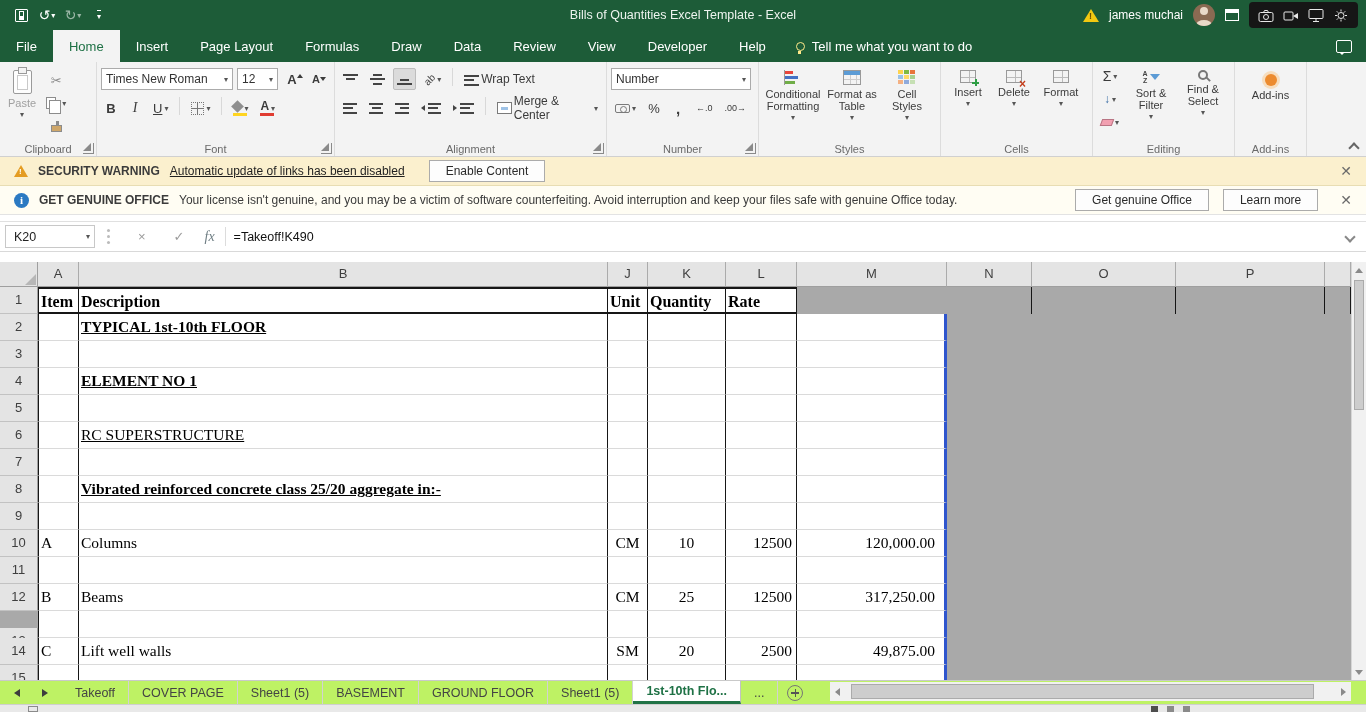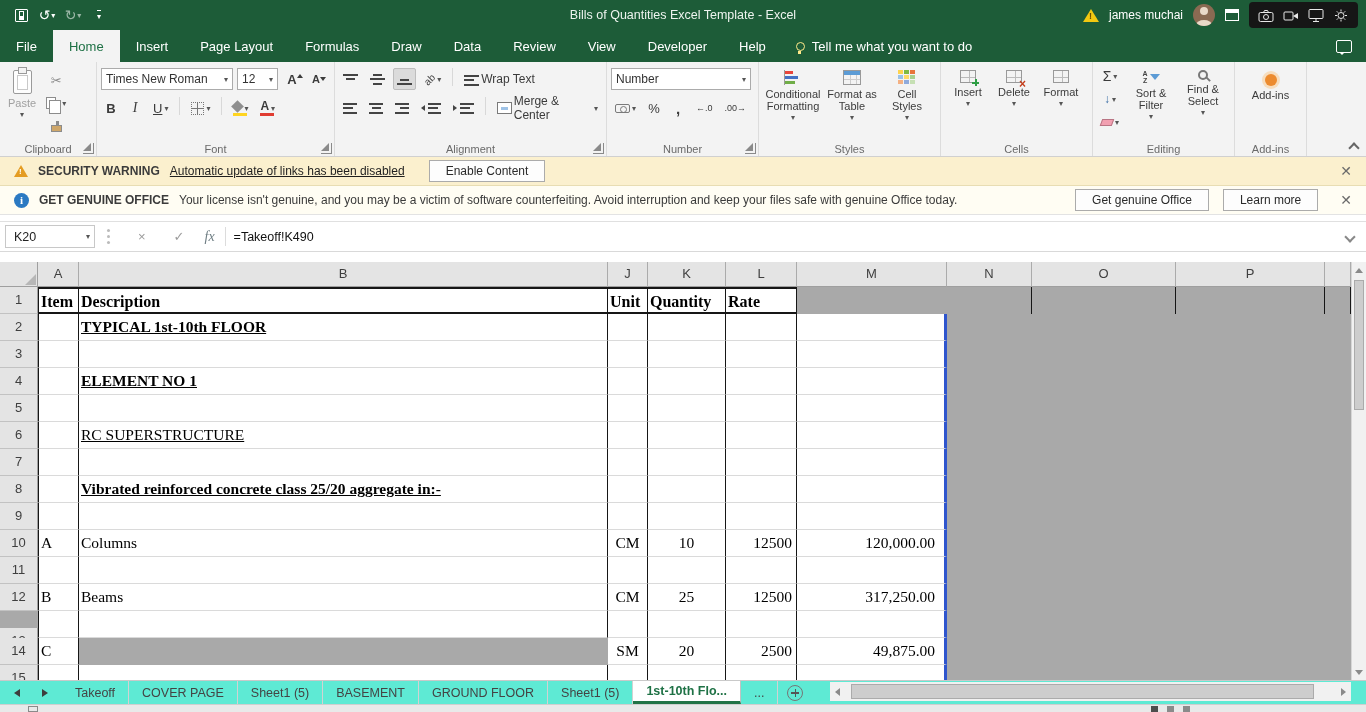--- a/index.html
+++ b/index.html
@@ -174,21 +174,21 @@
 .g-cell.col-M{padding-left:7px}.g-cell.col-M.r{padding-right:9px}
 
 .vscroll{position:absolute;right:0;top:262px;width:15px;height:418px;background:#f1f1f1;border-left:1px solid #d6d6d6}
 .vs-up,.vs-down{position:absolute;left:0;right:0;height:16px;display:flex;align-items:center;justify-content:center}
 .vs-up{top:0}.vs-down{bottom:0}
 .tri-up{width:0;height:0;border-left:4px solid transparent;border-right:4px solid transparent;border-bottom:5px solid #8a8a8a}
 .tri-dn{width:0;height:0;border-left:4px solid transparent;border-right:4px solid transparent;border-top:5px solid #8a8a8a}
 .vs-thumb{position:absolute;left:2px;right:2px;top:18px;height:130px;background:#cdcdcd;border:1px solid #ababab}
 
 
-.sheetbar{position:absolute;top:680px;left:0;right:0;height:24px;background:#5eead4;border-top:1px solid #c9c9c9;display:flex;align-items:stretch}
+.sheetbar{position:absolute;top:680px;left:0;right:0;height:24px;background:#bef264;border-top:1px solid #c9c9c9;display:flex;align-items:stretch}
 .snav{display:flex;align-items:center;gap:22px;padding:0 14px}
 .tri-sl{width:0;height:0;border-top:4px solid transparent;border-bottom:4px solid transparent;border-right:6px solid #3d3d3d}
 .tri-sr{width:0;height:0;border-top:4px solid transparent;border-bottom:4px solid transparent;border-left:6px solid #3d3d3d}
 #sheet-tab-list{display:flex;align-items:stretch}
 .stab{display:flex;align-items:center;padding:0 13px;font-size:12.5px;color:#444;border-right:1px solid #d2d2d2;white-space:nowrap}
 .stab.active{background:#fff;color:#1e7145;font-weight:bold;border-bottom:3px solid #217346;border-right:1px solid #c2c2c2}
 .newsheet{width:16px;height:16px;border:1px solid #767676;border-radius:50%;align-self:center;margin-left:9px;position:relative}
 .newsheet::before{content:"";position:absolute;left:3px;top:6.5px;width:8px;height:1.5px;background:#555}
 .newsheet::after{content:"";position:absolute;left:6.5px;top:3px;width:1.5px;height:8px;background:#555}
 .hscroll{position:absolute;left:830px;right:15px;top:682px;height:19px;background:#f1f1f1;display:flex;align-items:center}
@@ -681,20 +681,21 @@
       <div class="g-cell col-J inrange" style="left: 608px; top: 349px; width: 40px; height: 27px;"></div>
       <div class="g-cell col-K inrange" style="left: 648px; top: 349px; width: 78px; height: 27px;"></div>
       <div class="g-cell col-L inrange" style="left: 726px; top: 349px; width: 71px; height: 27px;"></div>
       <div class="g-cell col-M inrange lastin" style="left: 797px; top: 349px; width: 150px; height: 27px;"></div>
       <div class="g-cell col-N outside" style="left: 947px; top: 349px; width: 85px; height: 27px;"></div>
       <div class="g-cell col-O outside" style="left: 1032px; top: 349px; width: 144px; height: 27px;"></div>
       <div class="g-cell col-P outside" style="left: 1176px; top: 349px; width: 149px; height: 27px;"></div>
       <div class="g-cell col-X outside" style="left: 1325px; top: 349px; width: 26px; height: 27px;"></div>
       <div class="g-rowhdr" style="top: 376px;">14</div>
       <div class="g-cell col-A inrange firstcol" style="left: 38px; top: 376px; width: 41px; height: 27px;">C</div>
+      <div class="g-cell col-B inrange" style="left: 79px; top: 376px; width: 529px; height: 27px;">Lift well walls</div>
       <div class="g-cell col-J inrange c" style="left: 608px; top: 376px; width: 40px; height: 27px;">SM</div>
       <div class="g-cell col-K inrange c" style="left: 648px; top: 376px; width: 78px; height: 27px;">20</div>
       <div class="g-cell col-L inrange r" style="left: 726px; top: 376px; width: 71px; height: 27px;">2500</div>
       <div class="g-cell col-M inrange lastin r" style="left: 797px; top: 376px; width: 150px; height: 27px;">49,875.00</div>
       <div class="g-cell col-N outside" style="left: 947px; top: 376px; width: 85px; height: 27px;"></div>
       <div class="g-cell col-O outside" style="left: 1032px; top: 376px; width: 144px; height: 27px;"></div>
       <div class="g-cell col-P outside" style="left: 1176px; top: 376px; width: 149px; height: 27px;"></div>
       <div class="g-cell col-X outside" style="left: 1325px; top: 376px; width: 26px; height: 27px;"></div>
       <div class="g-rowhdr" style="top: 403px;">15</div>
       <div class="g-cell col-A inrange firstcol" style="left: 38px; top: 403px; width: 41px; height: 27px;"></div>

